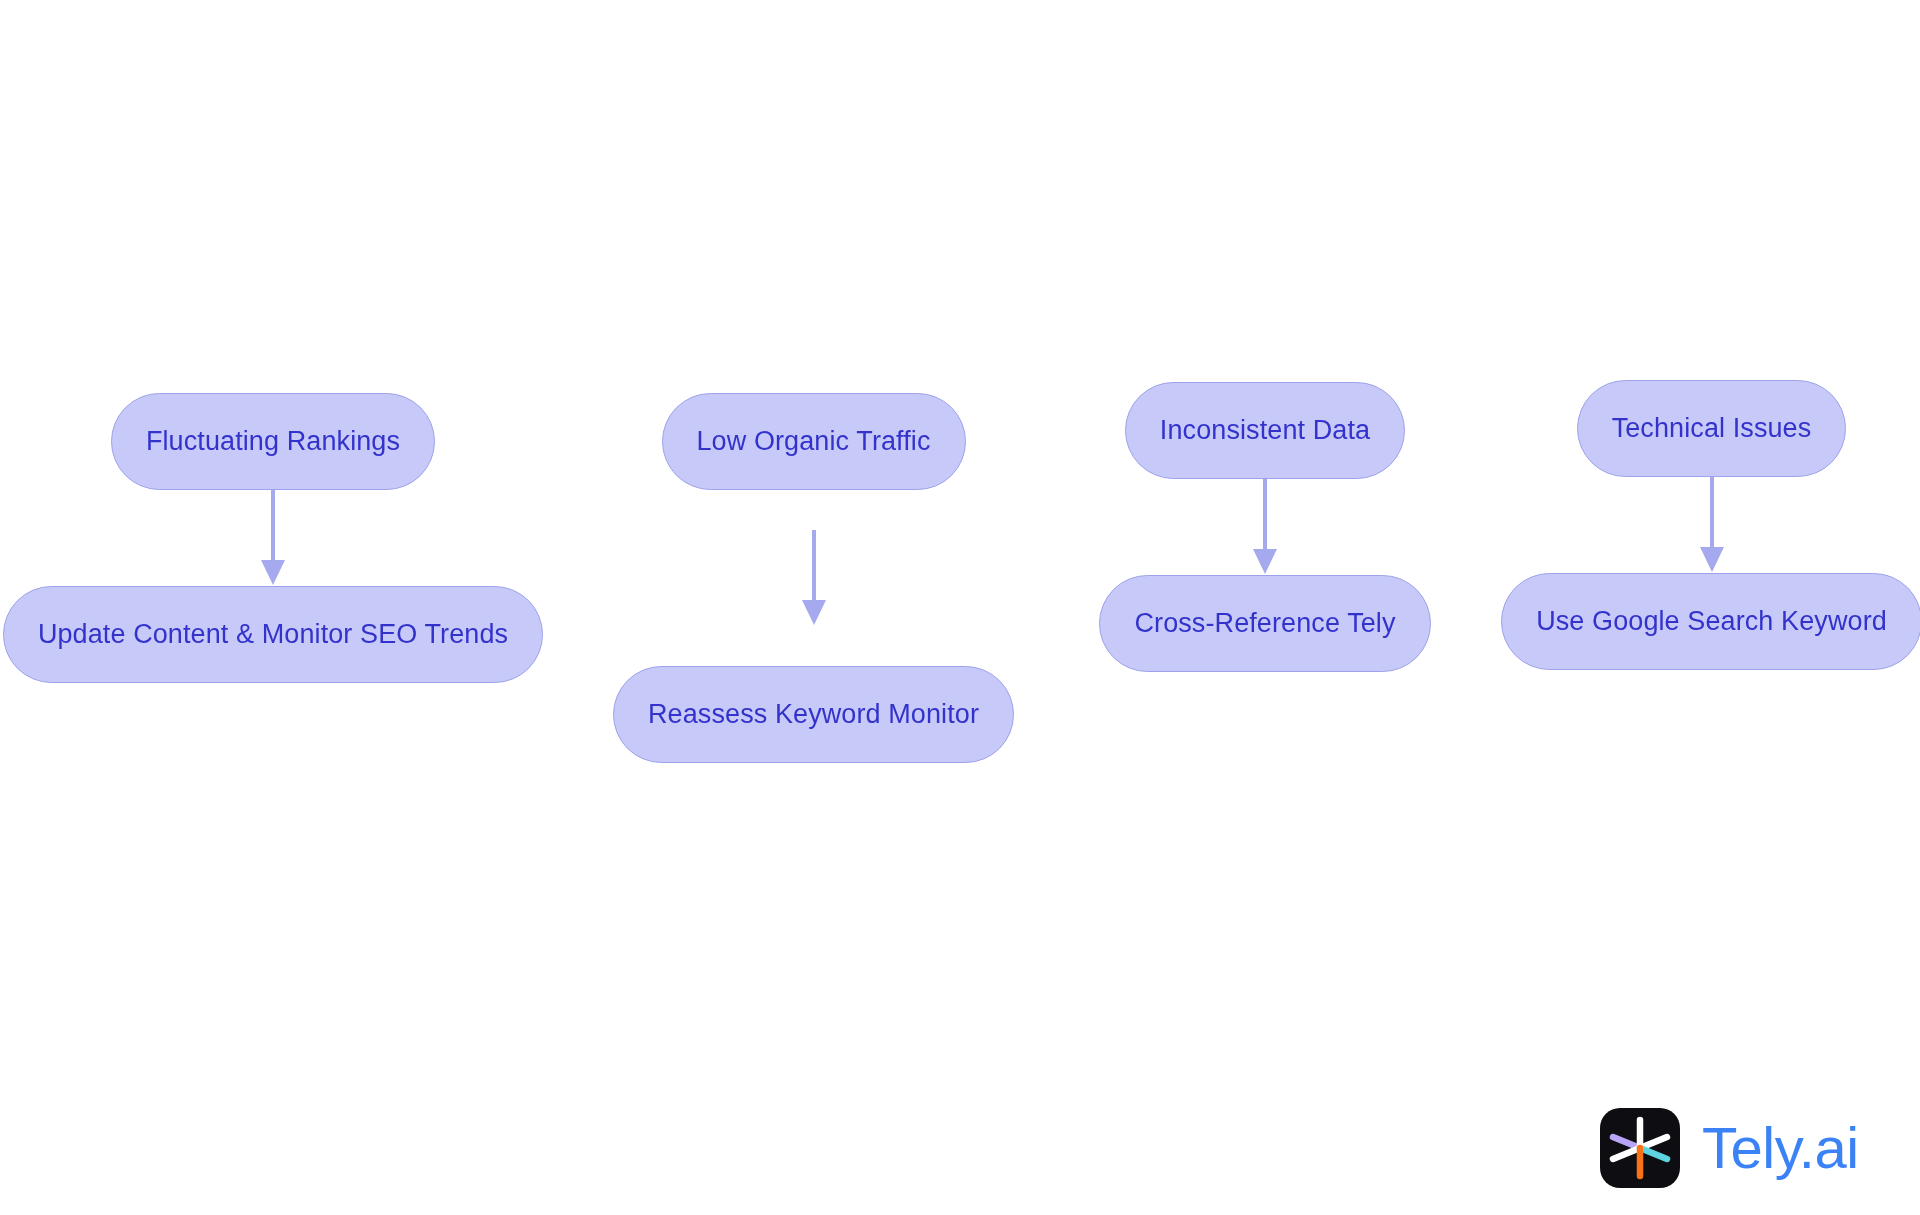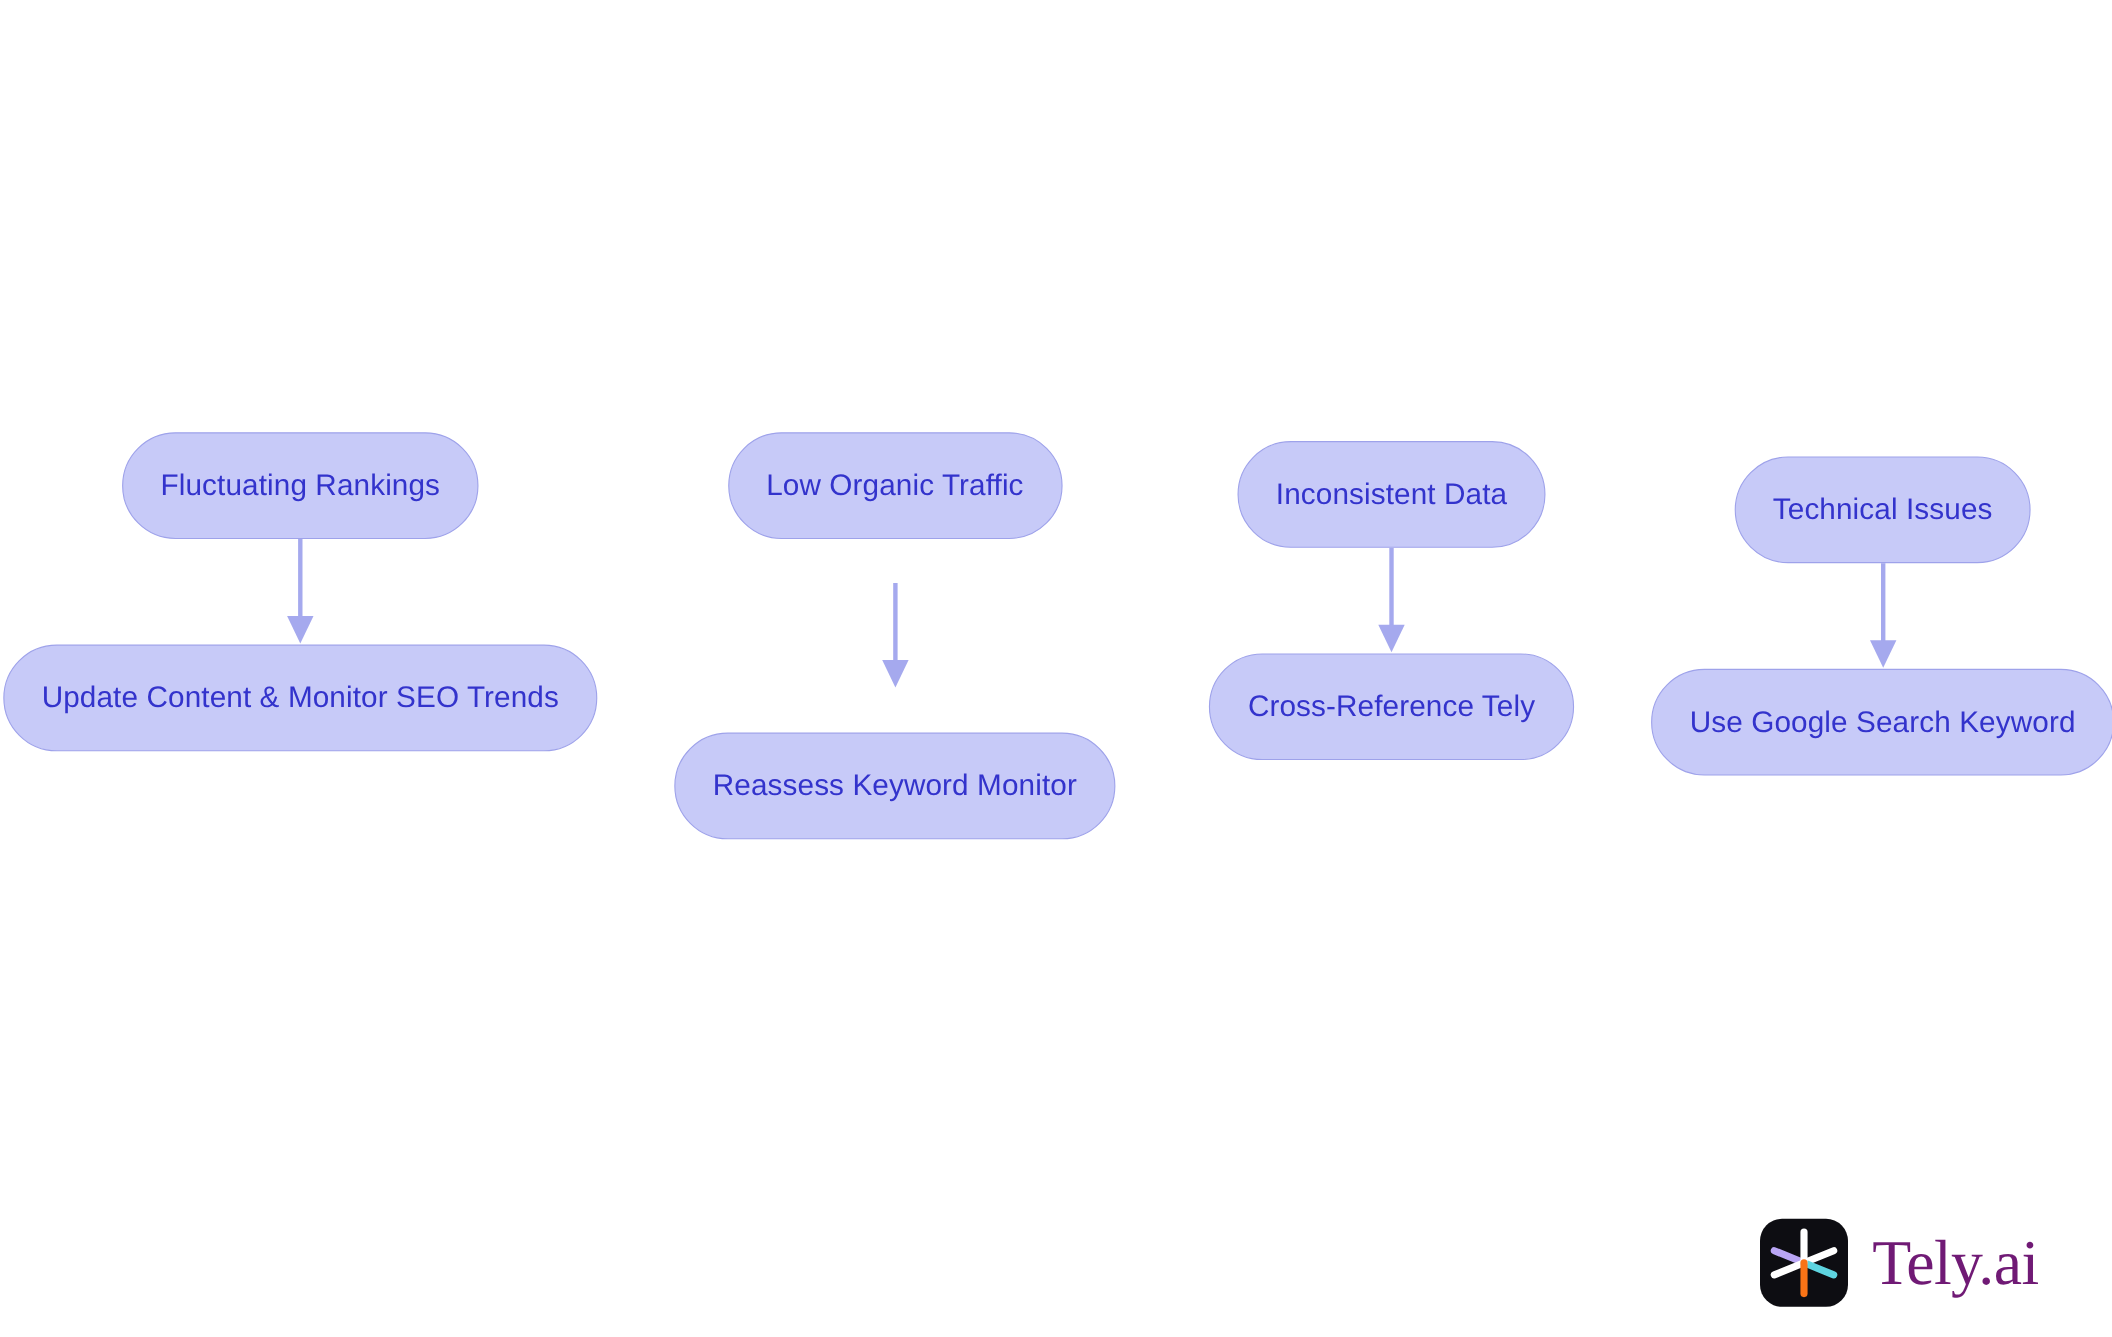--- a/index.html
+++ b/index.html
@@ -77,47 +77,47 @@
     width: 0;
     height: 0;
     border-left: 12px solid transparent;
     border-right: 12px solid transparent;
     border-top: 25px solid #a5a9ee;
   }
 
   
   #col-1 { left: 15px;   top: 393px; width: 516px; }
   #col-2 { left: 617px;  top: 393px; width: 393px; gap: 40px; }
-  #col-3 { left: 1100px; top: 401px; width: 330px; }
-  #col-4 { left: 1520px; top: 415px; width: 383px; }
+  #col-3 { left: 1100px; top: 382px; width: 330px; }
+  #col-4 { left: 1520px; top: 380px; width: 383px; }
 
   
   #brand {
     position: absolute;
     left: 1600px;
     top: 1108px;
     display: flex;
     align-items: center;
     gap: 22px;
   }
   .logo-mark {
     width: 80px;
     height: 80px;
     background: #0d0d12;
     border-radius: 20px;
     position: relative;
     flex: none;
   }
   .logo-mark svg { display: block; }
   .wordmark {
-    color: #701a75;
+    color: #3b82f6;
     font-size: 58px;
     letter-spacing: -0.5px;
     line-height: 1;
-    font-family: Liberation Serif, serif;
+    font-family: Liberation Sans, sans-serif;
   }
 </style>
 </head>
 <body>
 
 <div id="canvas">
 
   <div class="flow-column" id="col-1">
     <div class="node">
       <span class="node-label">Fluctuating Rankings</span>

